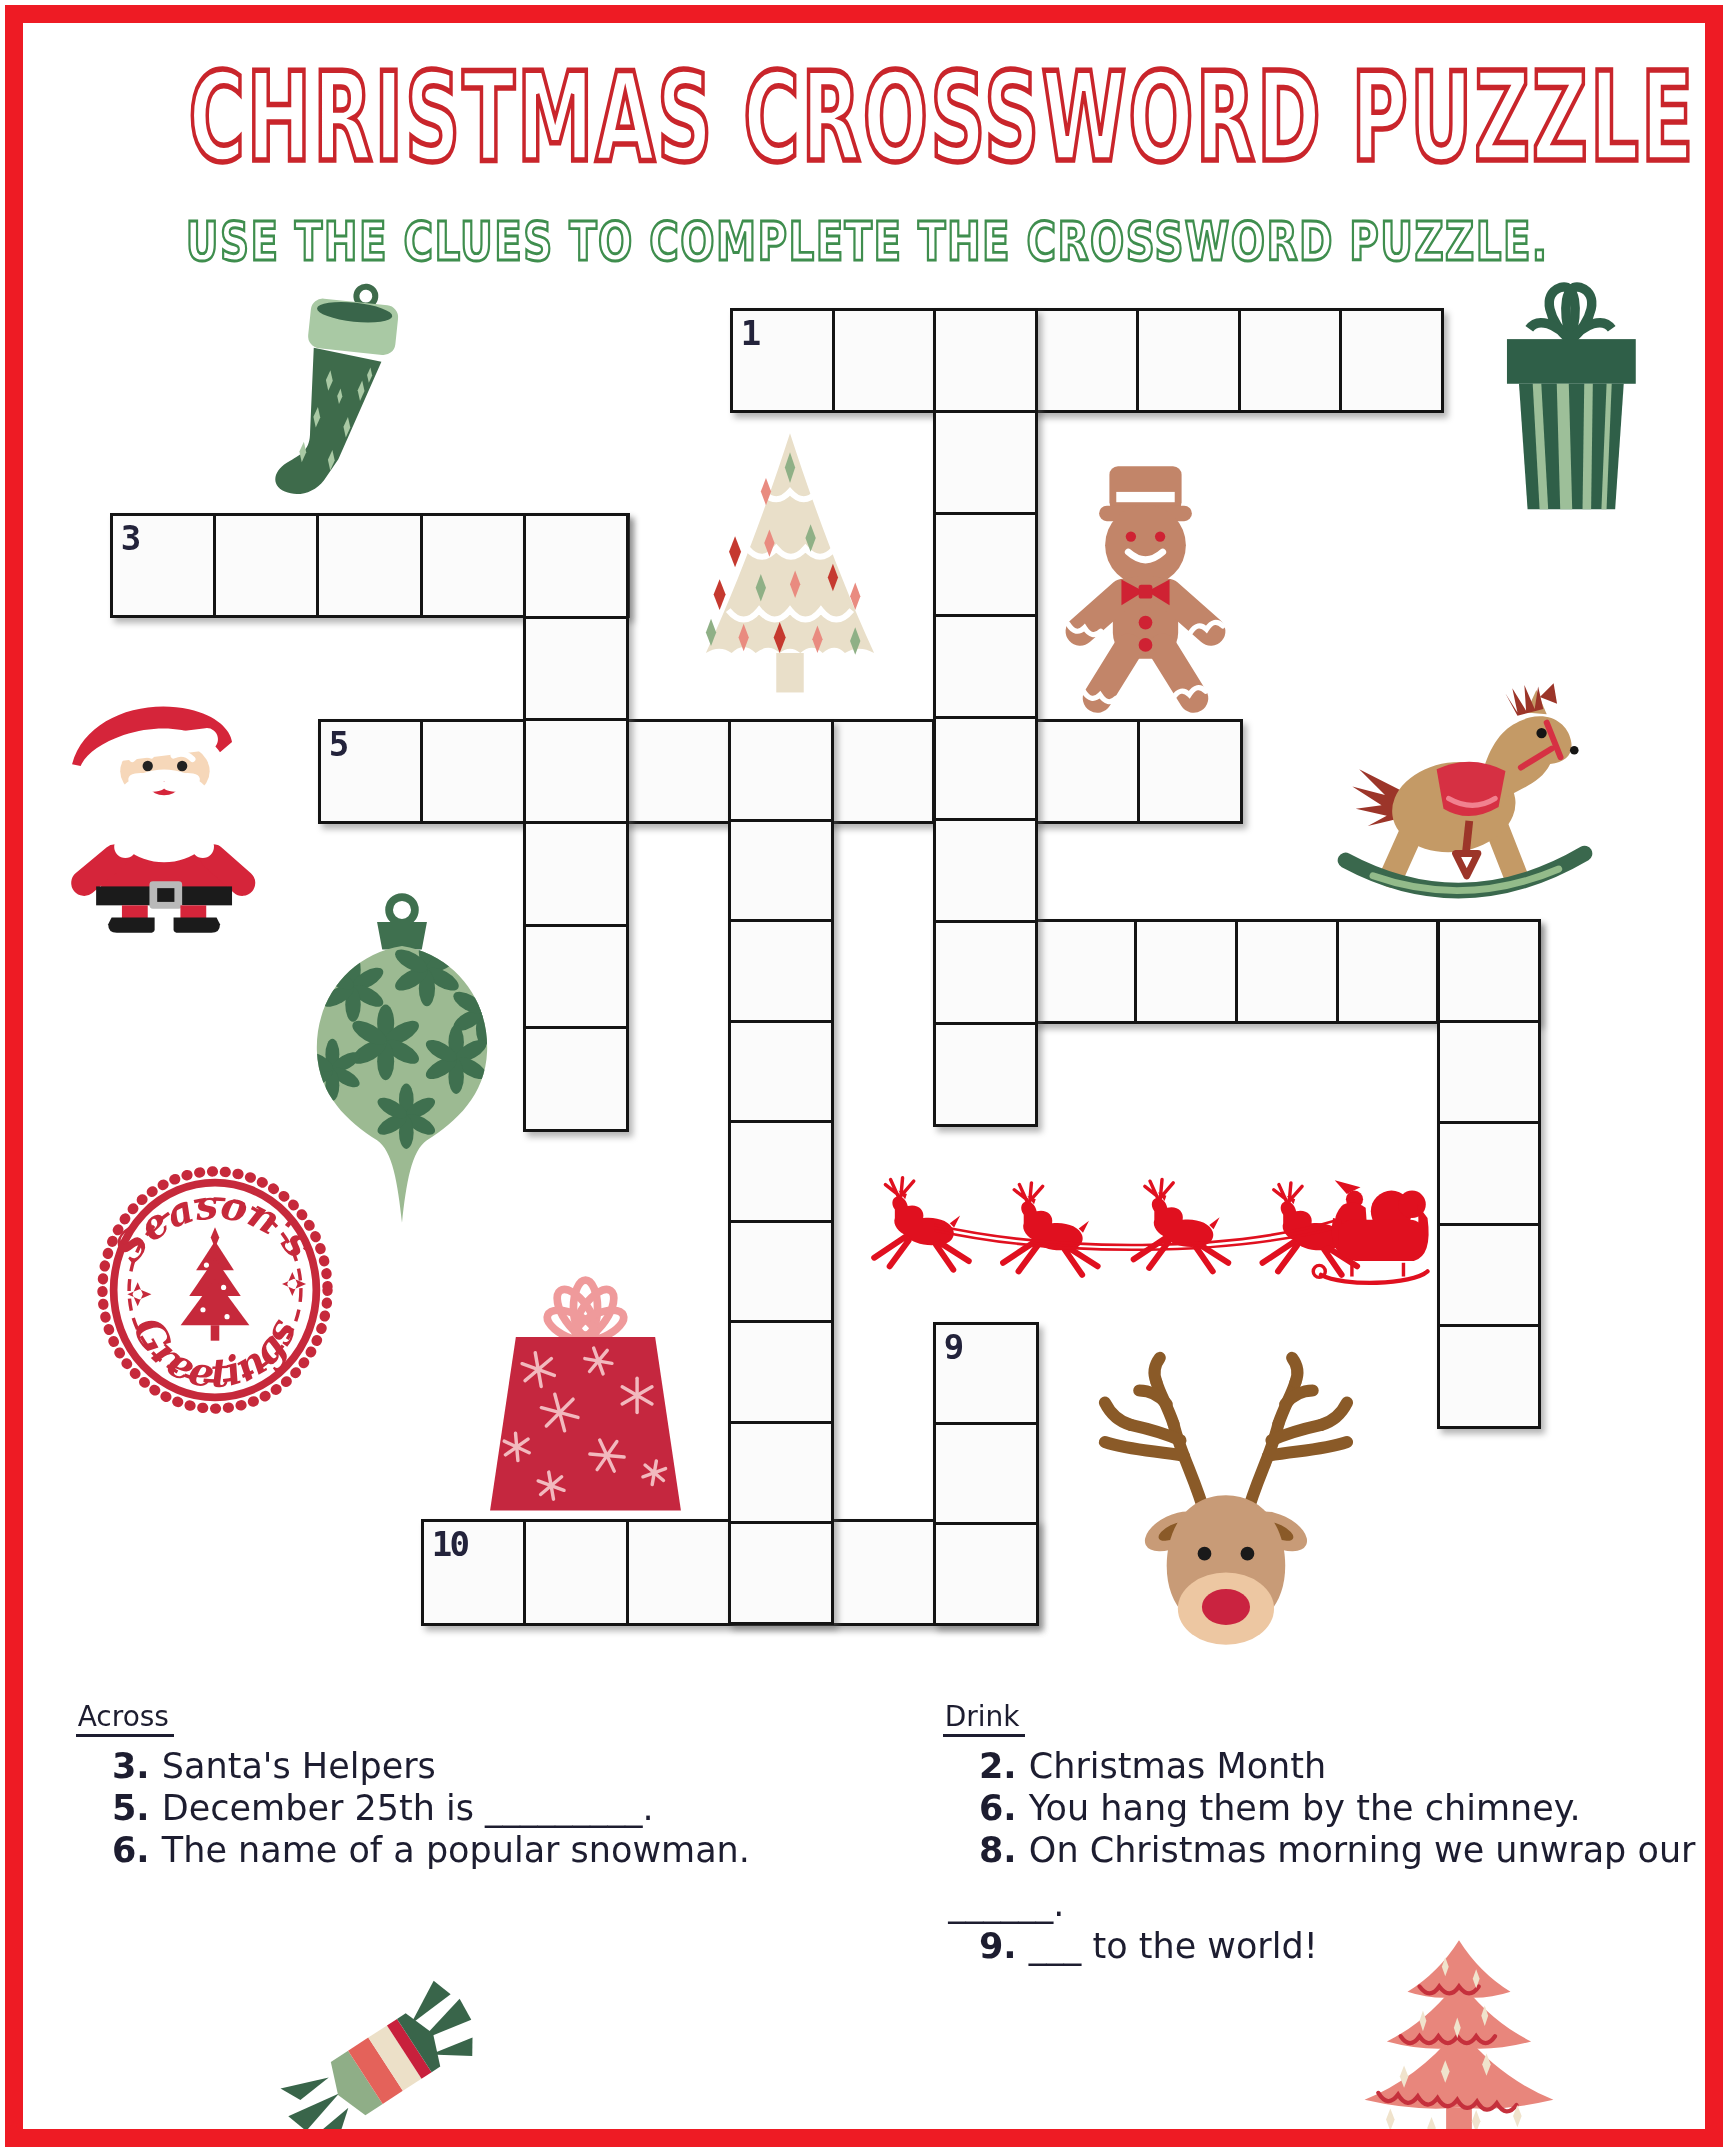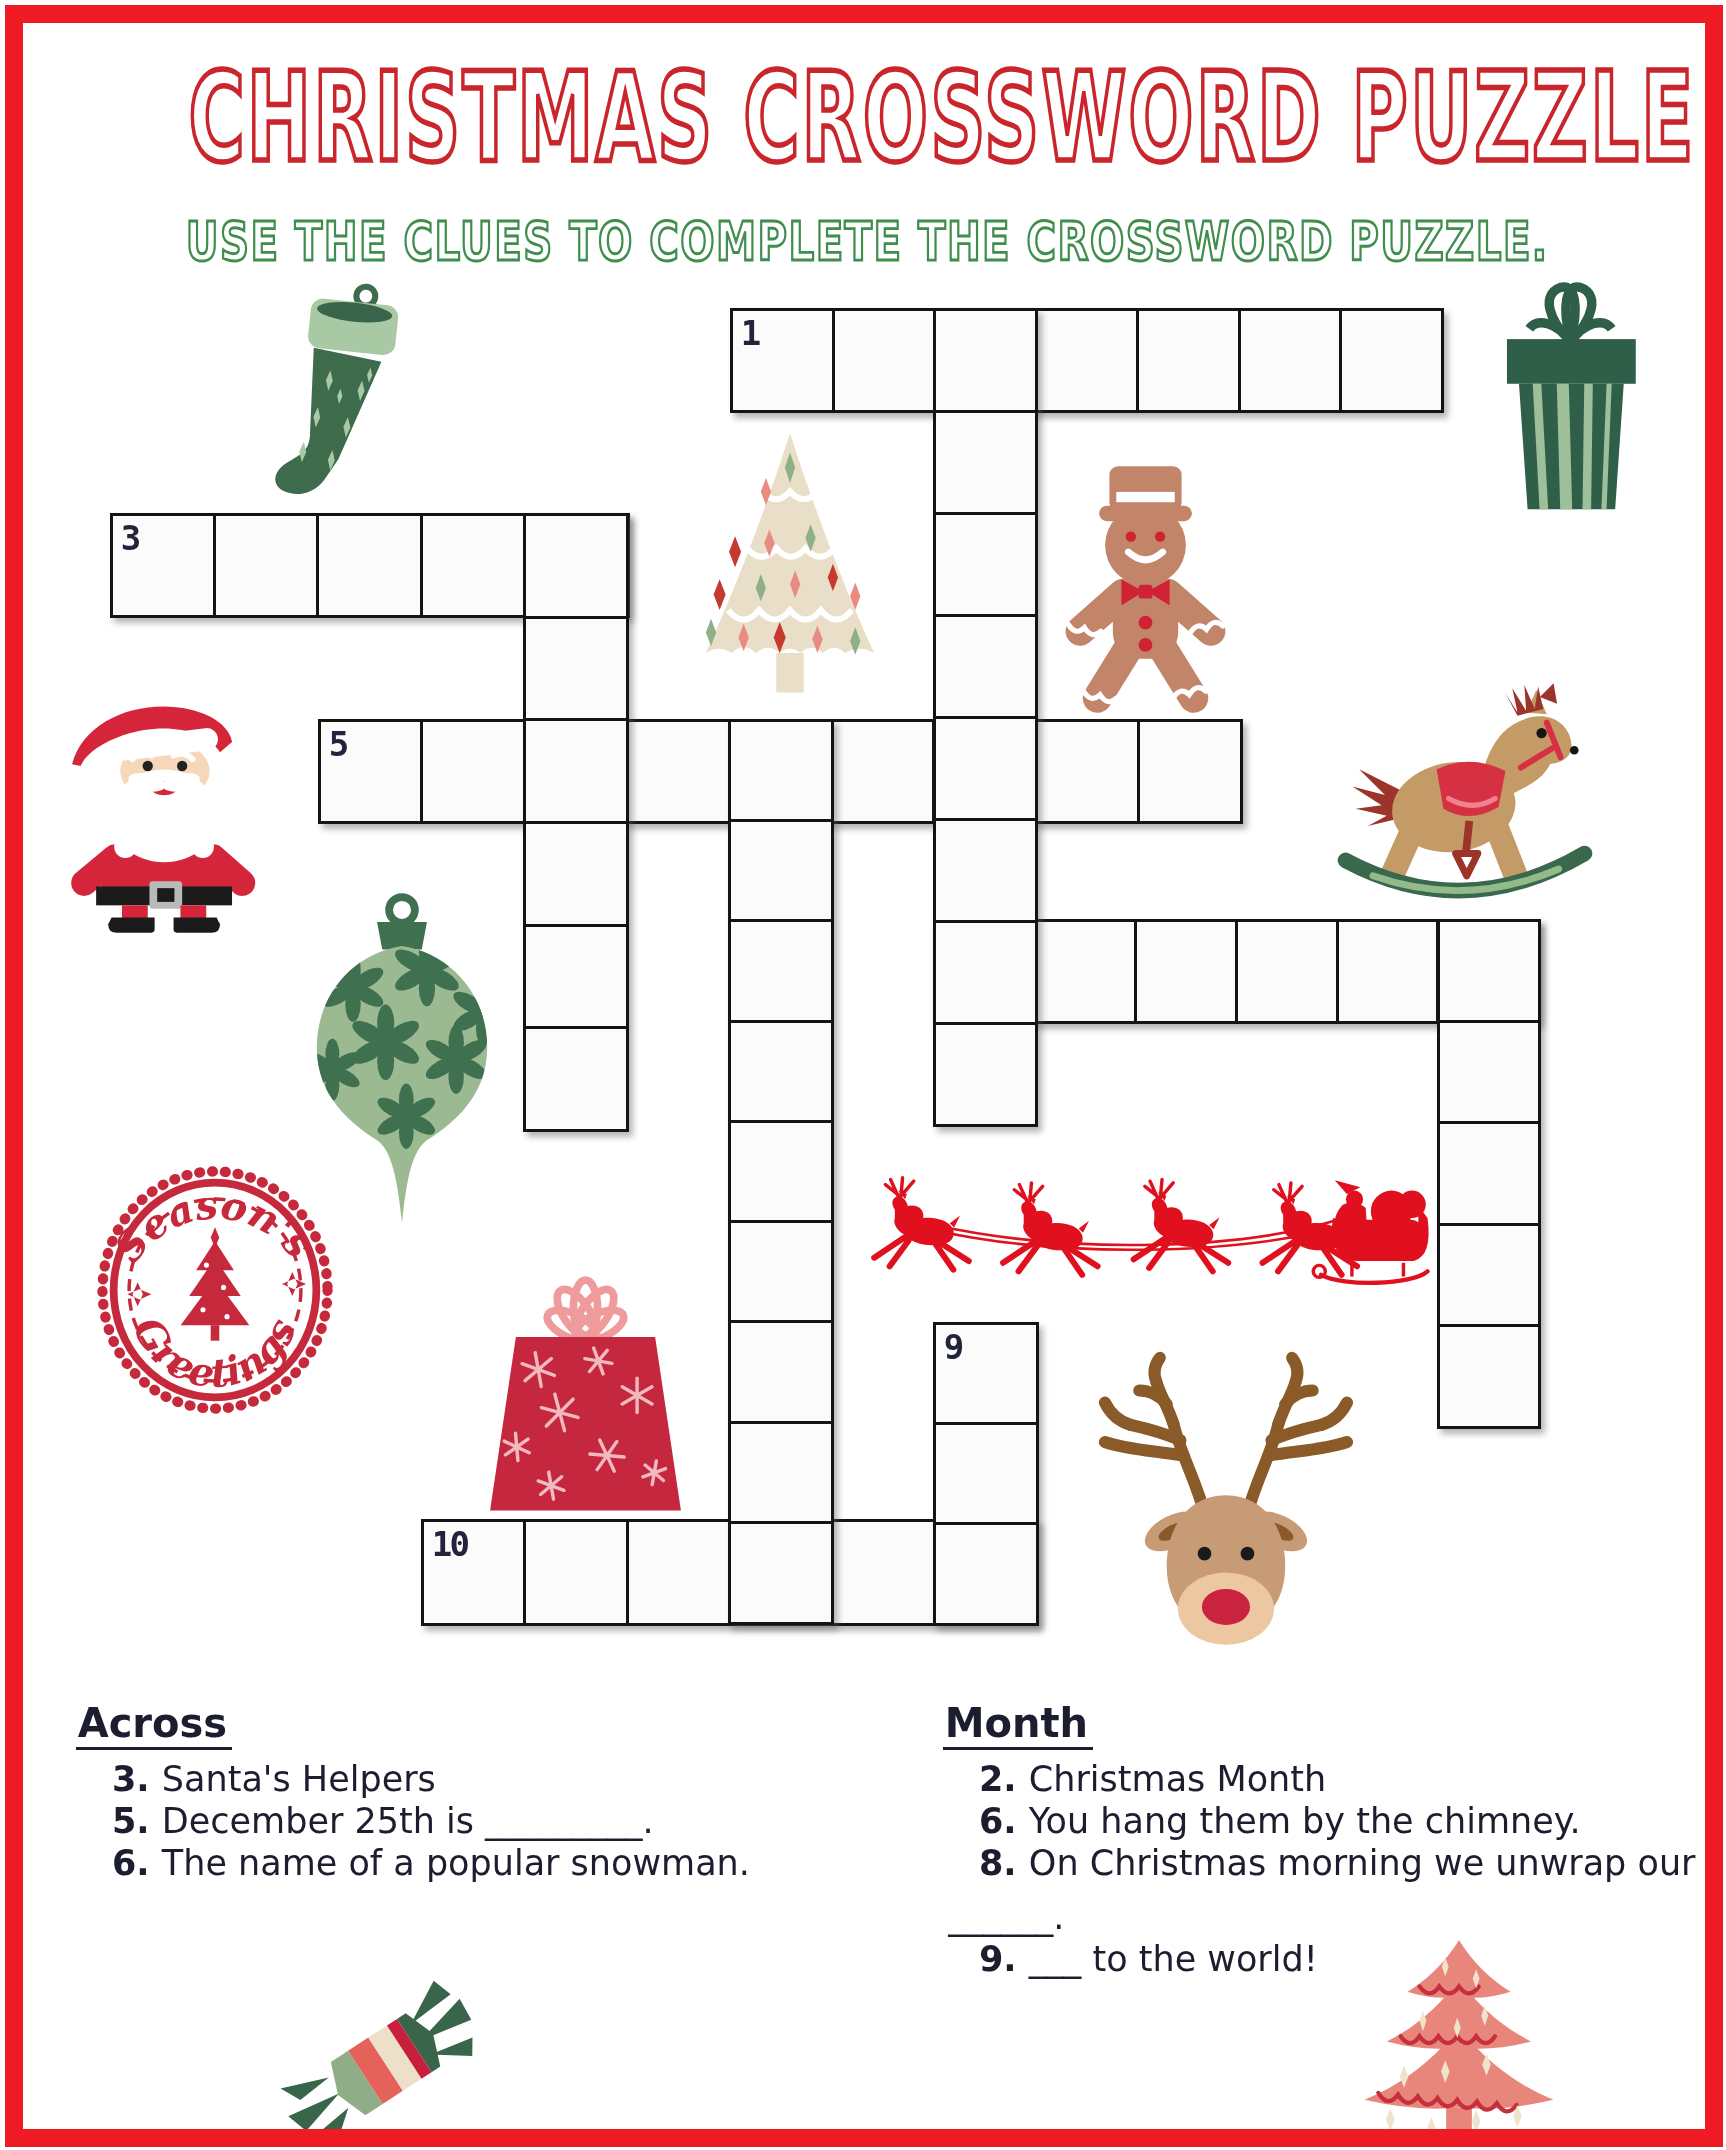--- a/index.html
+++ b/index.html
@@ -17,21 +17,21 @@
             transform:scale(0.84,1.12);transform-origin:center top;
             color:#fff;-webkit-text-stroke:2.6px #3f8e4e}
   
   #grid-layer{position:absolute;left:0;top:0;z-index:10}
   .word{position:absolute;filter:drop-shadow(4.3px 5.2px 3.4px rgba(90,90,90,.45))}
   .cell{position:absolute;background:#fbfbfb;border:3.4px solid #141414;box-sizing:border-box}
   .cellnum{position:absolute;top:1.7px;left:7.7px;font-family:"DejaVu Sans Mono",monospace;
            font-weight:bold;font-size:34px;color:#23233b;letter-spacing:-2.6px}
   
   .clues{position:absolute;color:#1d1d30;z-index:6}
-  .clues .hdr{font-size:40px;font-weight:bold;display:inline-block;
+  .clues .hdr{font-size:28px;font-weight:normal;display:inline-block;
               border-bottom:3.4px solid #1d1d30;padding:0 5.2px 0.9px 1.7px;margin-bottom:7.7px}
   .clue{font-size:35px;line-height:42px;padding-left:36px;white-space:nowrap}
   .clue b{font-weight:bold}
   .clue.cont{margin-top:12px;padding-left:5.2px}
   #across-clues{left:76px;top:1700px;width:774px}
   #down-clues{left:943px;top:1700px;width:774px}
   
   .dec{position:absolute;overflow:visible;z-index:4}
 </style>
 </head>
@@ -528,21 +528,21 @@
 
 <div class="clues" id="across-clues">
   <div class="hdr">Across</div>
   <div class="clue-list">
       <div class="clue"><b>3. </b>Santa's Helpers</div>
       <div class="clue"><b>5. </b>December 25th is _________.</div>
       <div class="clue"><b>6. </b>The name of a popular snowman.</div>
     </div>
 </div>
 <div class="clues" id="down-clues">
-  <div class="hdr">Month</div>
+  <div class="hdr">Drink</div>
   <div class="clue-list">
       <div class="clue"><b>2. </b>Christmas Month</div>
       <div class="clue"><b>6. </b>You hang them by the chimney.</div>
       <div class="clue"><b>8. </b>On Christmas morning we unwrap our</div>
       <div class="clue cont">______.</div>
       <div class="clue"><b>9. </b>___ to the world!</div>
     </div>
 </div>
 
 

